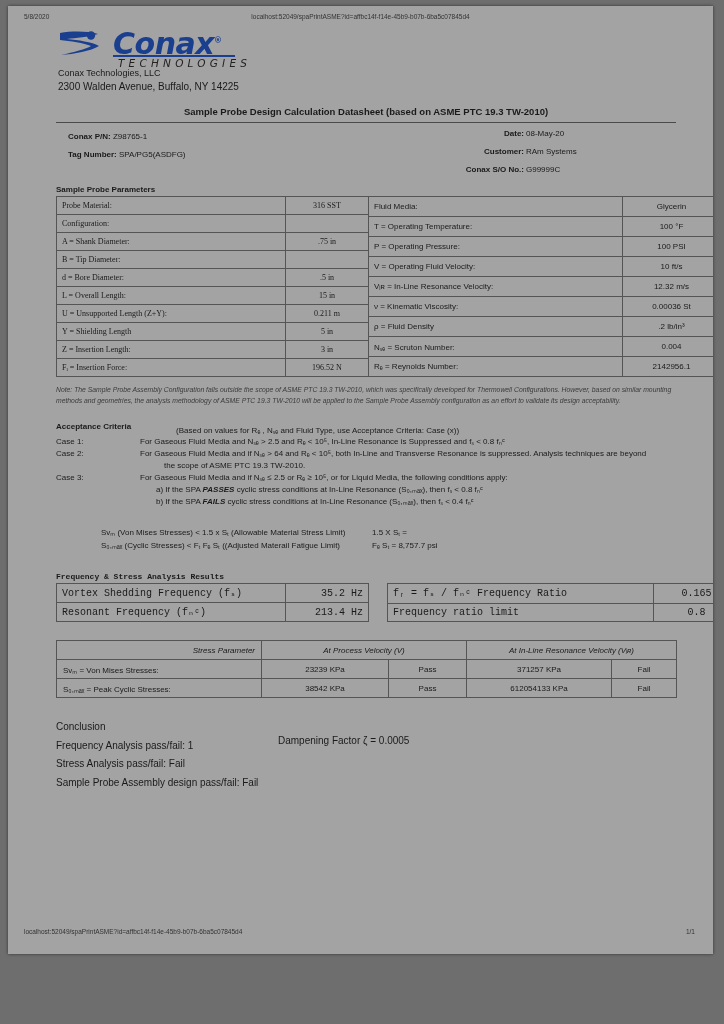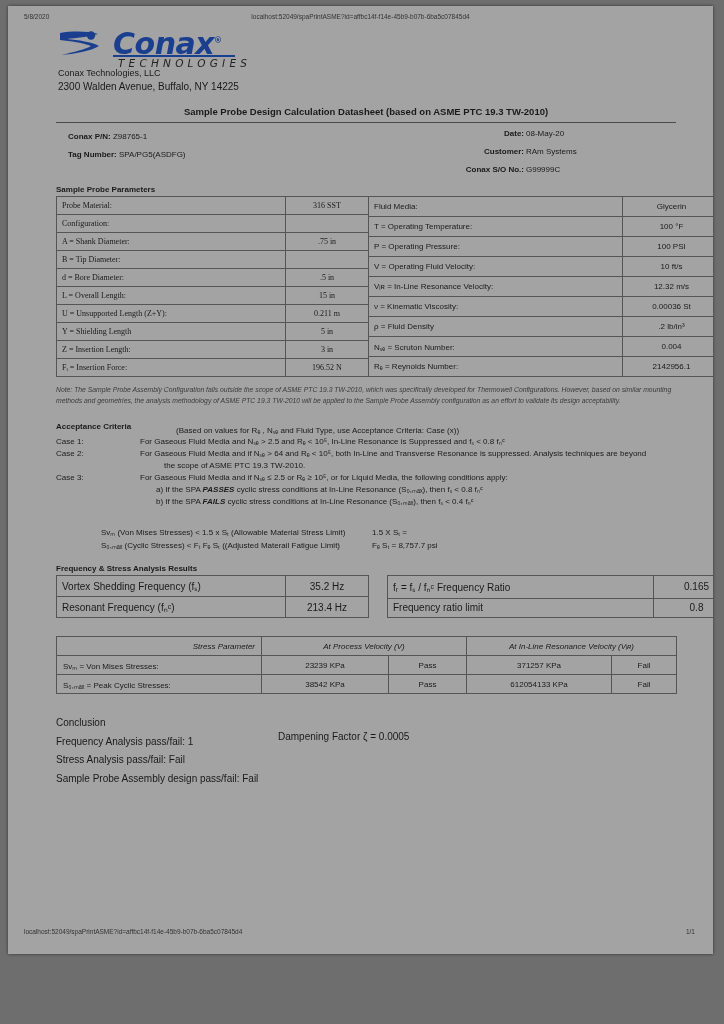--- a/index.html
+++ b/index.html
@@ -157,27 +157,27 @@
   .case-lab { position: absolute; left: 0; top: 0; width: 80px; }
   .case-body { margin-left: 84px; }
 
   
   .limits { margin-top: 18px; font-size: 8px; color: #1a1a1a; line-height: 1.65; position: relative; }
   .lim-row { position: relative; height: 13px; }
   .lim-left { position: absolute; left: 16px; top: 0; margin-left: 29px; }
   .lim-right { position: absolute; left: 316px; top: 0; }
 
   
-  .freq-sec { margin-top: 12px; }
+  .freq-sec { margin-top: 20px; font-family: Liberation Mono, monospace; }
   .freq-wrap { display: flex; }
   table.freq { border-collapse: collapse; font-size: 10px; color: #1a1a1a; table-layout: fixed; }
   table.freq td { border: 1px solid #555; padding: 3px 5px; height: 11px; }
   .freq-l { width: 290px; }
   .freq-l td.lab { width: 218px; }
-  .freq-l td.val { width: 72px; text-align: center; }
+  .freq-l td.val { width: 72px; text-align: right; }
   .freq-r { width: 330px; margin-left: 18px; }
   .freq-r td.lab { width: 255px; }
   .freq-r td.val { width: 75px; text-align: center; }
 
   
   .stress-sec { margin-top: 18px; }
   table.stress {
     border-collapse: collapse;
     font-size: 8px;
     color: #1a1a1a;

